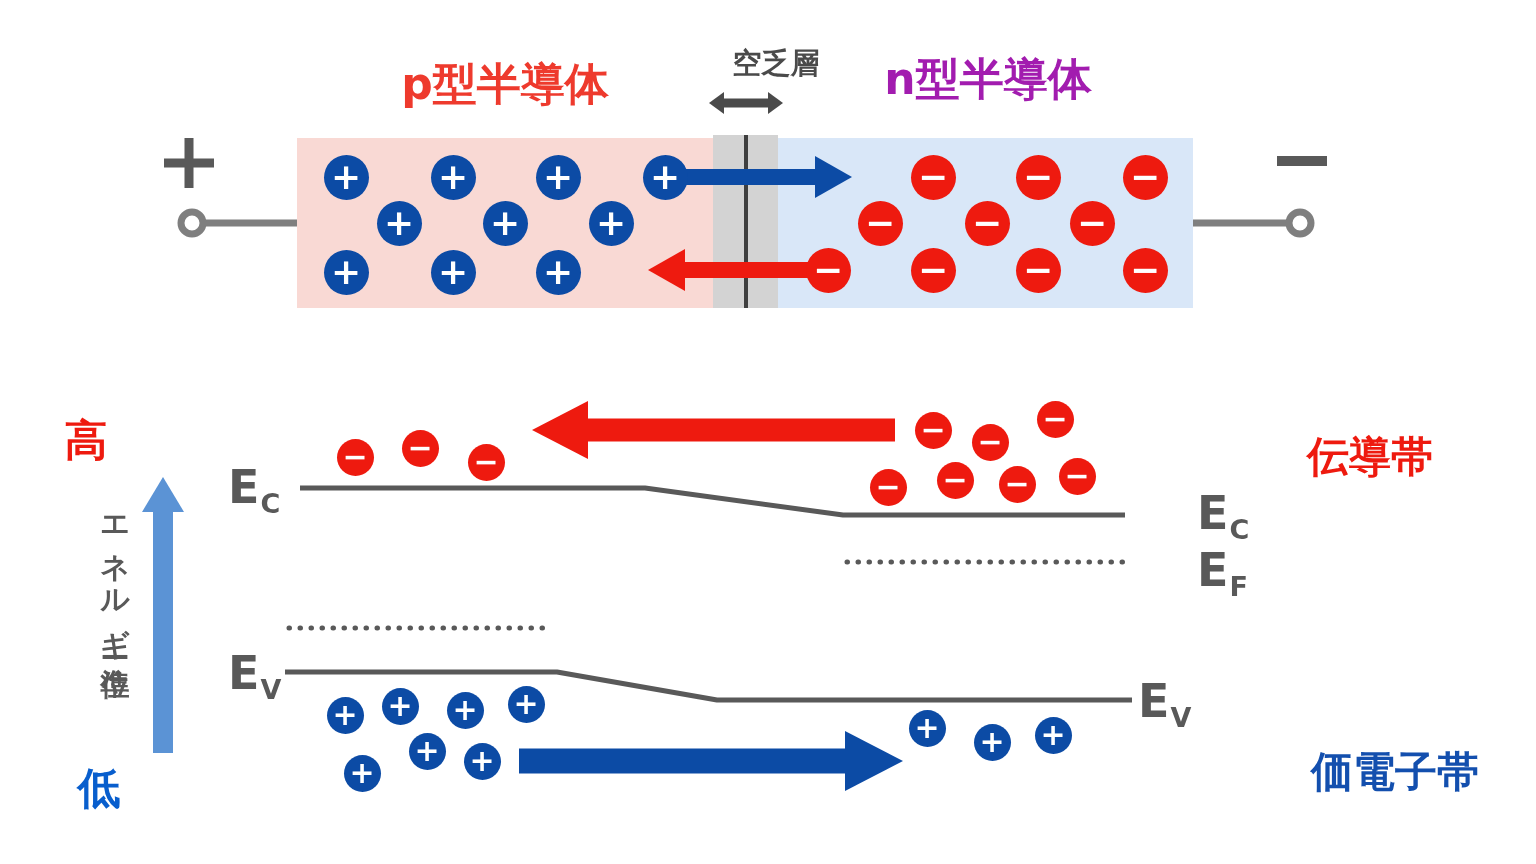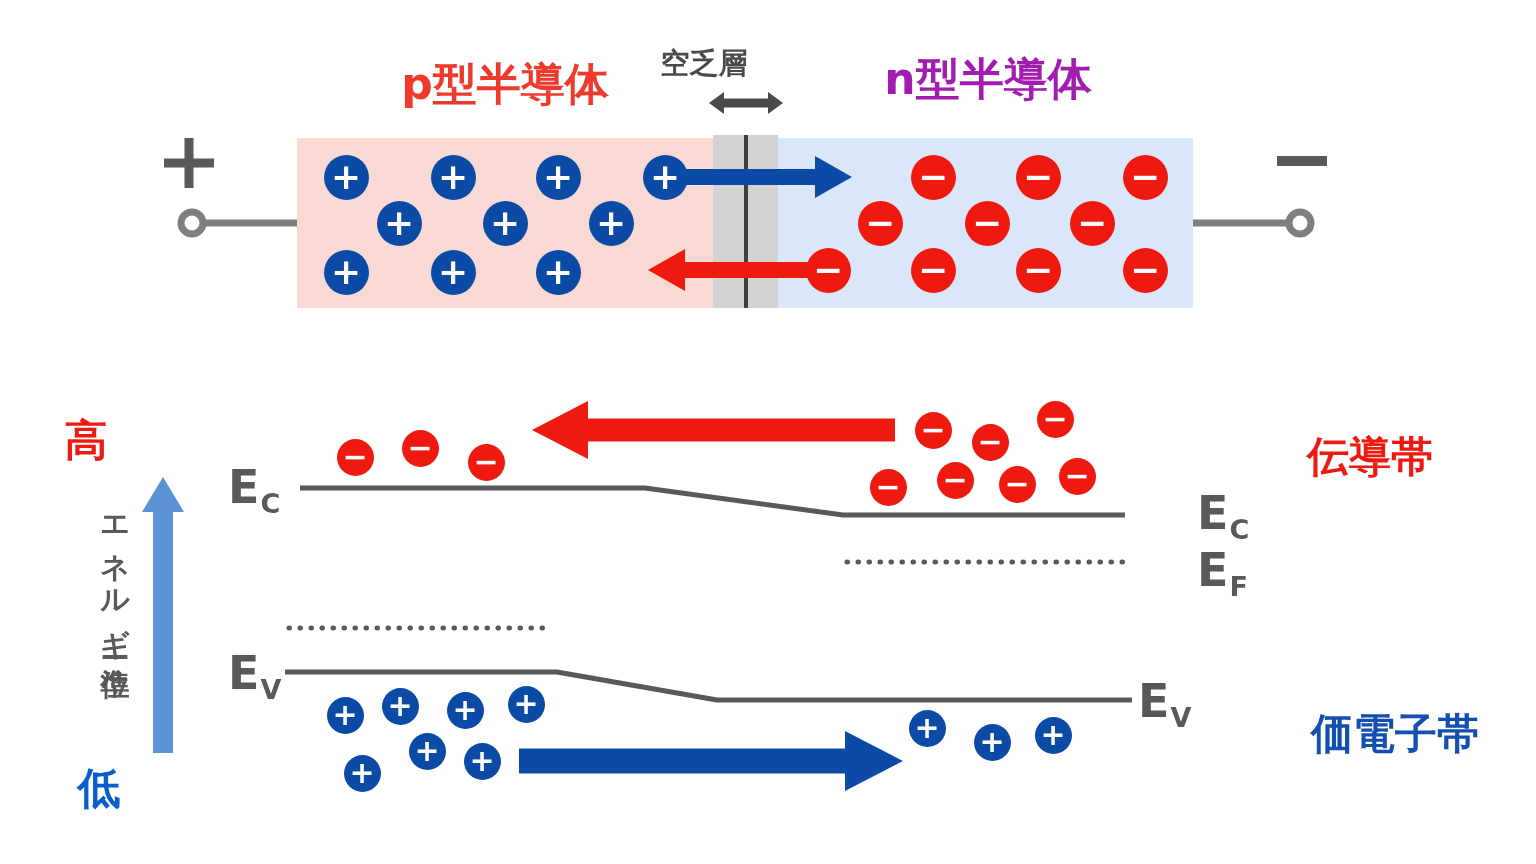--- a/index.html
+++ b/index.html
@@ -65,35 +65,35 @@
     <line x1="289" y1="628" x2="551" y2="628" stroke="#595959" stroke-width="5" stroke-linecap="round" stroke-dasharray="0.5 10.5"></line>
     <line x1="847" y1="562" x2="1125" y2="562" stroke="#595959" stroke-width="5" stroke-linecap="round" stroke-dasharray="0.5 10.5"></line>
 
     <line x1="895" y1="430" x2="588" y2="430" stroke="#ee1a0f" stroke-width="23"></line>
     <polygon points="588,401 588,459 532,430" fill="#ee1a0f"></polygon>
     <line x1="519" y1="761" x2="845" y2="761" stroke="#0c4ba5" stroke-width="25"></line>
     <polygon points="845,731 845,791 903,761" fill="#0c4ba5"></polygon>
   </svg>
 
   <div class="label p-label" style="left:505px;top:84px;">p型半導体</div>
-  <div class="label dep-label" style="left:704px;top:63px;">空乏層</div>
+  <div class="label dep-label" style="left:776px;top:63px;">空乏層</div>
   <div class="label n-label" style="left:988px;top:79px;">n型半導体</div>
 
   <div class="label high-label" style="left:86px;top:440px;">高</div>
   <div class="axis-label" style="left:99px;top:498px;">エネルギー準位</div>
   <div class="label low-label" style="left:99px;top:788px;">低</div>
 
   <div class="elabel" style="left:228px;top:464px;"><span>E</span><sub>C</sub></div>
   <div class="elabel" style="left:228px;top:650px;"><span>E</span><sub>V</sub></div>
   <div class="elabel" style="left:1197px;top:490px;"><span>E</span><sub>C</sub></div>
   <div class="elabel" style="left:1197px;top:547px;"><span>E</span><sub>F</sub></div>
   <div class="elabel" style="left:1138px;top:678px;"><span>E</span><sub>V</sub></div>
 
   <div class="label cond-label" style="left:1370px;top:457px;">伝導帯</div>
-  <div class="label val-label" style="left:1395px;top:734px;">価電子帯</div>
+  <div class="label val-label" style="left:1395px;top:772px;">価電子帯</div>
 
   <div id="carrier-layer">
       <div class="carrier hole" style="height: 45px; width: 45px; left: 323.5px; top: 154.5px; font-size: 36px;">+</div>
       <div class="carrier hole" style="height: 45px; width: 45px; left: 430.5px; top: 154.5px; font-size: 36px;">+</div>
       <div class="carrier hole" style="height: 45px; width: 45px; left: 535.5px; top: 154.5px; font-size: 36px;">+</div>
       <div class="carrier hole" style="height: 45px; width: 45px; left: 642.5px; top: 154.5px; font-size: 36px;">+</div>
       <div class="carrier hole" style="height: 45px; width: 45px; left: 376.5px; top: 200.5px; font-size: 36px;">+</div>
       <div class="carrier hole" style="height: 45px; width: 45px; left: 482.5px; top: 200.5px; font-size: 36px;">+</div>
       <div class="carrier hole" style="height: 45px; width: 45px; left: 588.5px; top: 200.5px; font-size: 36px;">+</div>
       <div class="carrier hole" style="height: 45px; width: 45px; left: 323.5px; top: 249.5px; font-size: 36px;">+</div>

